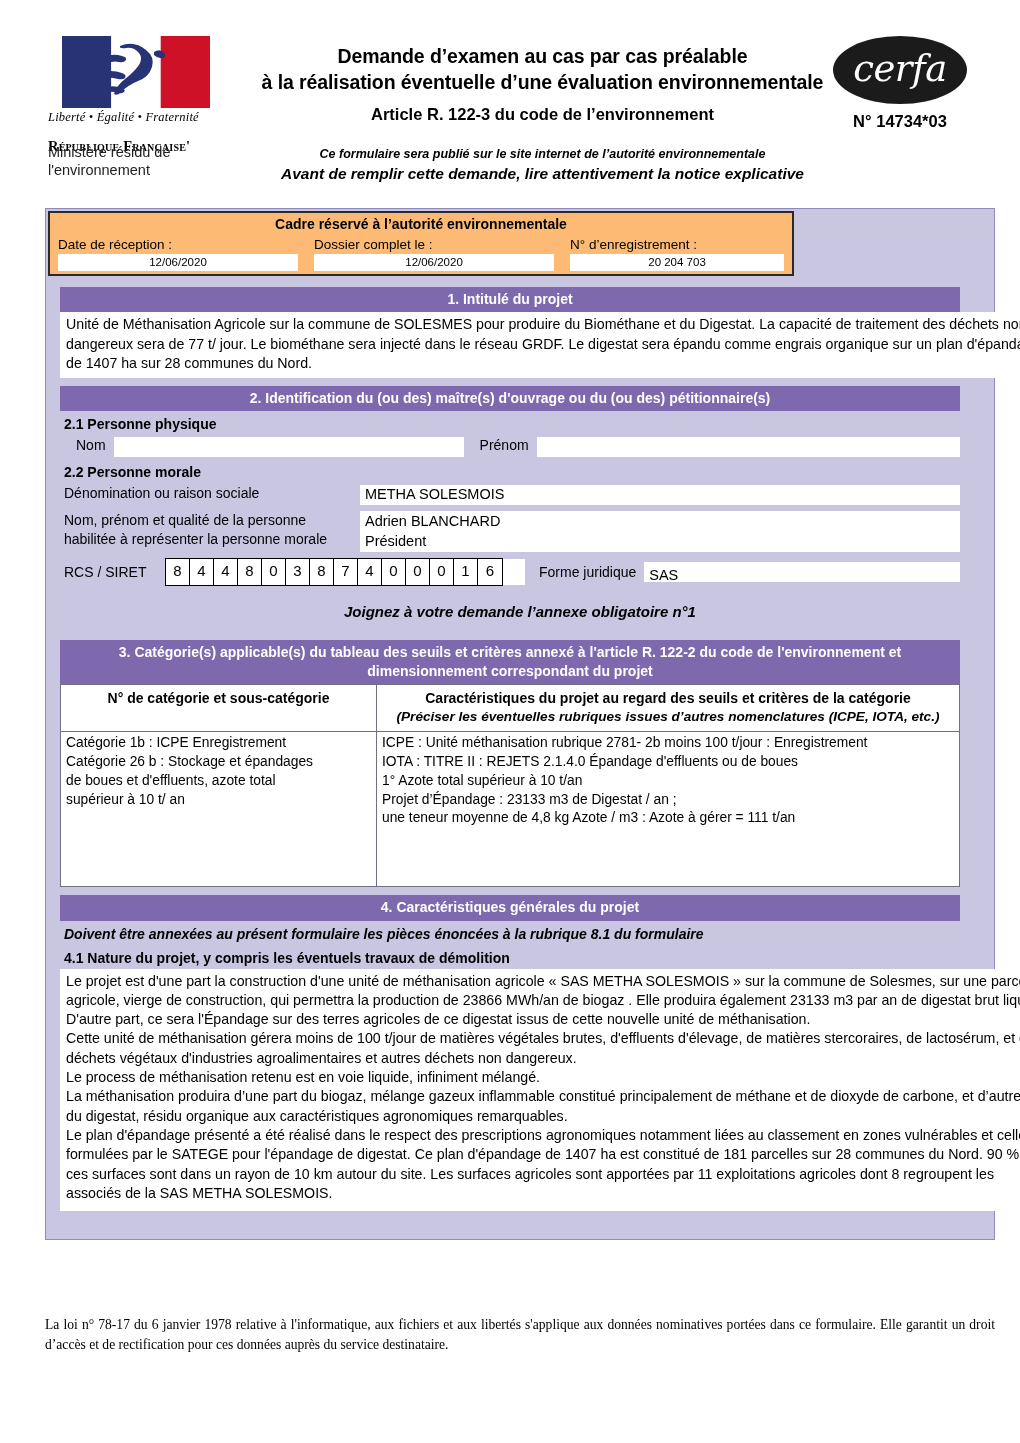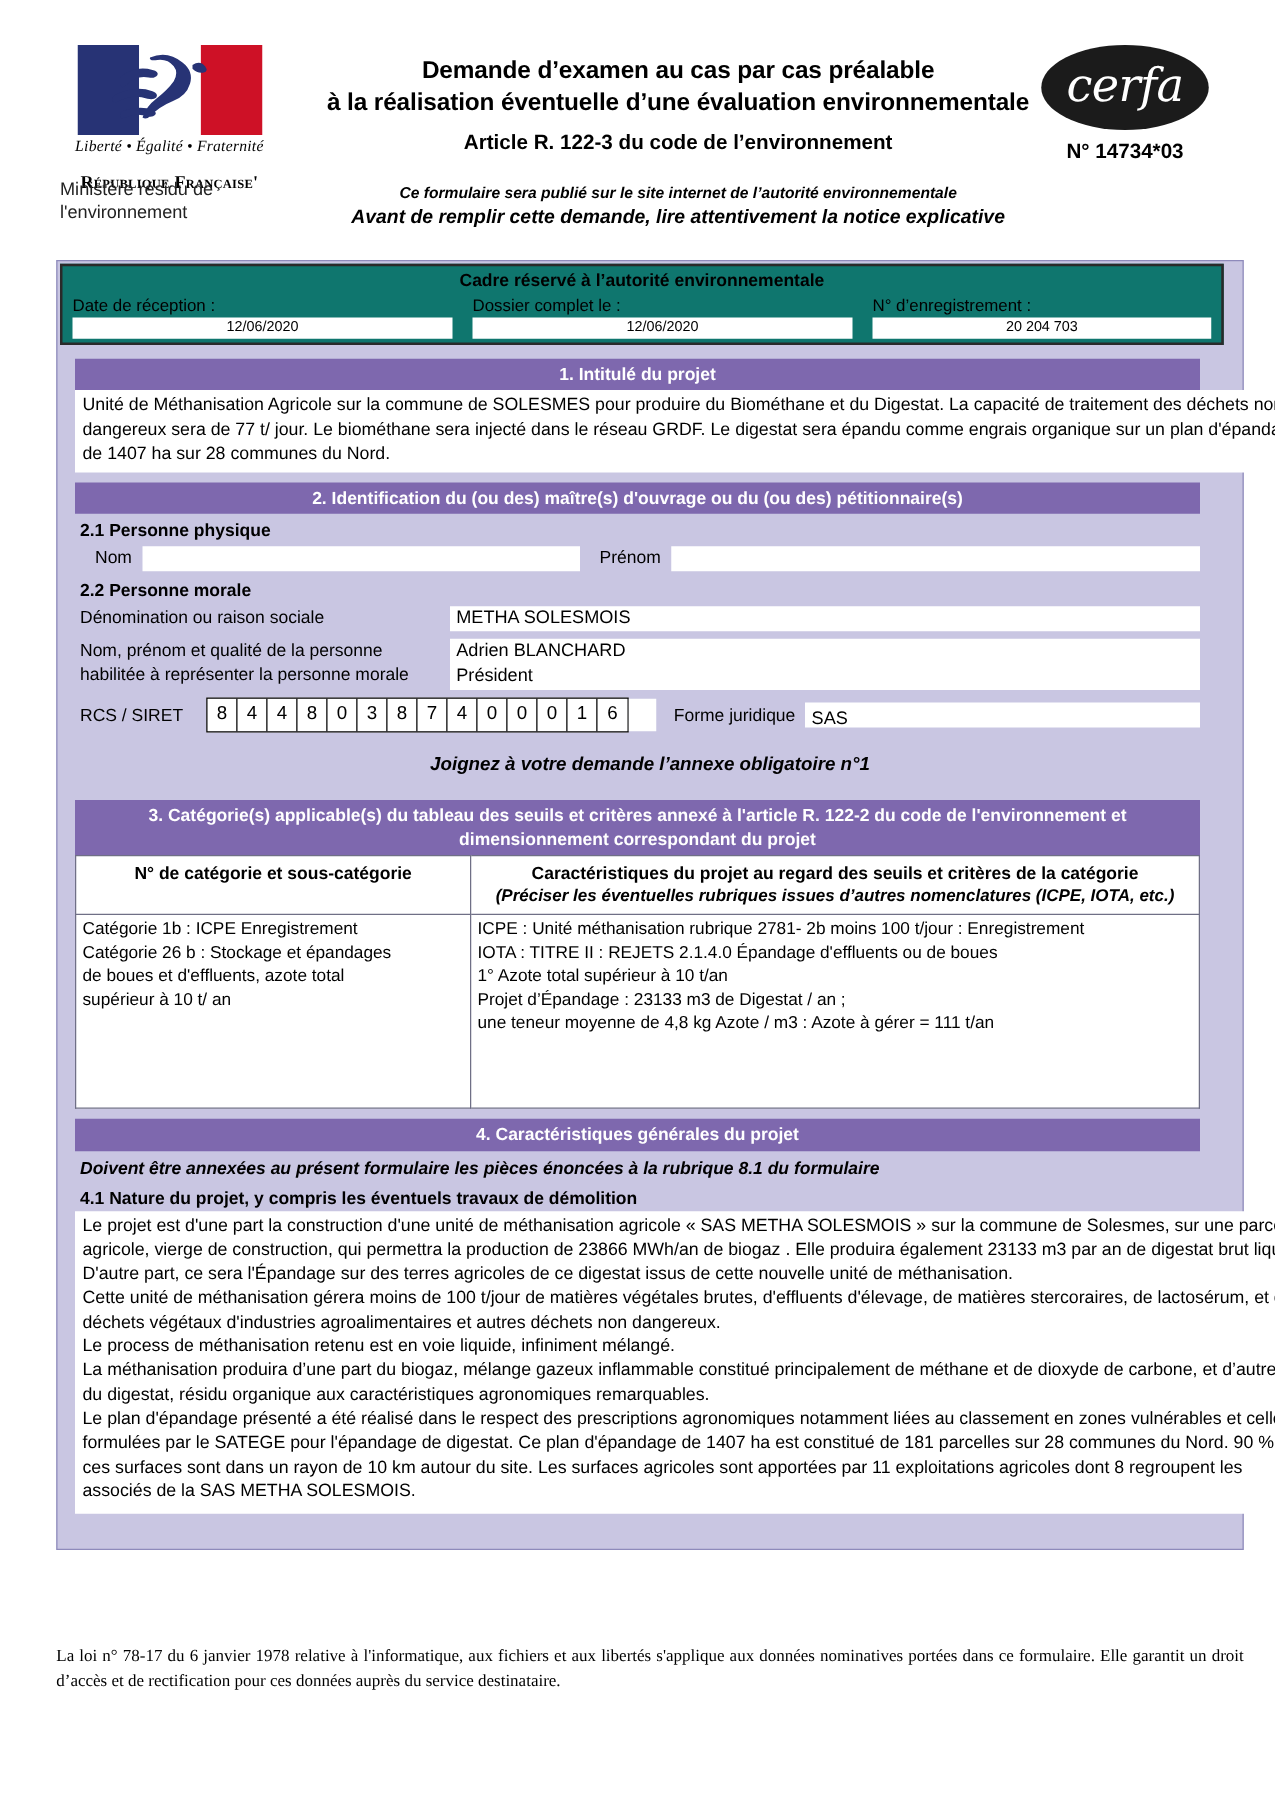--- a/index.html
+++ b/index.html
@@ -20,21 +20,21 @@
   .header {
     position: relative;
     height: 180px;
     padding: 0;
   }
   .logo-block {
     position: absolute;
     left: 48px;
     top: 36px;
     width: 175px;
-    text-align: center;
+    text-align: left;
   }
   .flag {
     width: 148px;
     height: 72px;
     margin: 0 auto;
     display: block;
   }
   .devise {
     font-family: "Liberation Serif", serif;
     font-size: 12.5px;
@@ -135,23 +135,23 @@
     background: #c9c6e2;
     border: 1px solid #8e8abb;
     box-sizing: border-box;
     padding: 0;
   }
 
   
   .cadre {
     border: 2px solid #2a2a2a;
     margin: 2px 0 11px 2px;
-    width: 931px;
-    box-sizing: border-box;
-    background: #0f766e;
+    width: 746px;
+    box-sizing: border-box;
+    background: #fdba74;
   }
   .cadre-title {
     text-align: center;
     font-size: 14px;
     font-weight: bold;
     padding: 3px 0 4px;
   }
   .cadre-row {
     display: flex;
     gap: 0;

